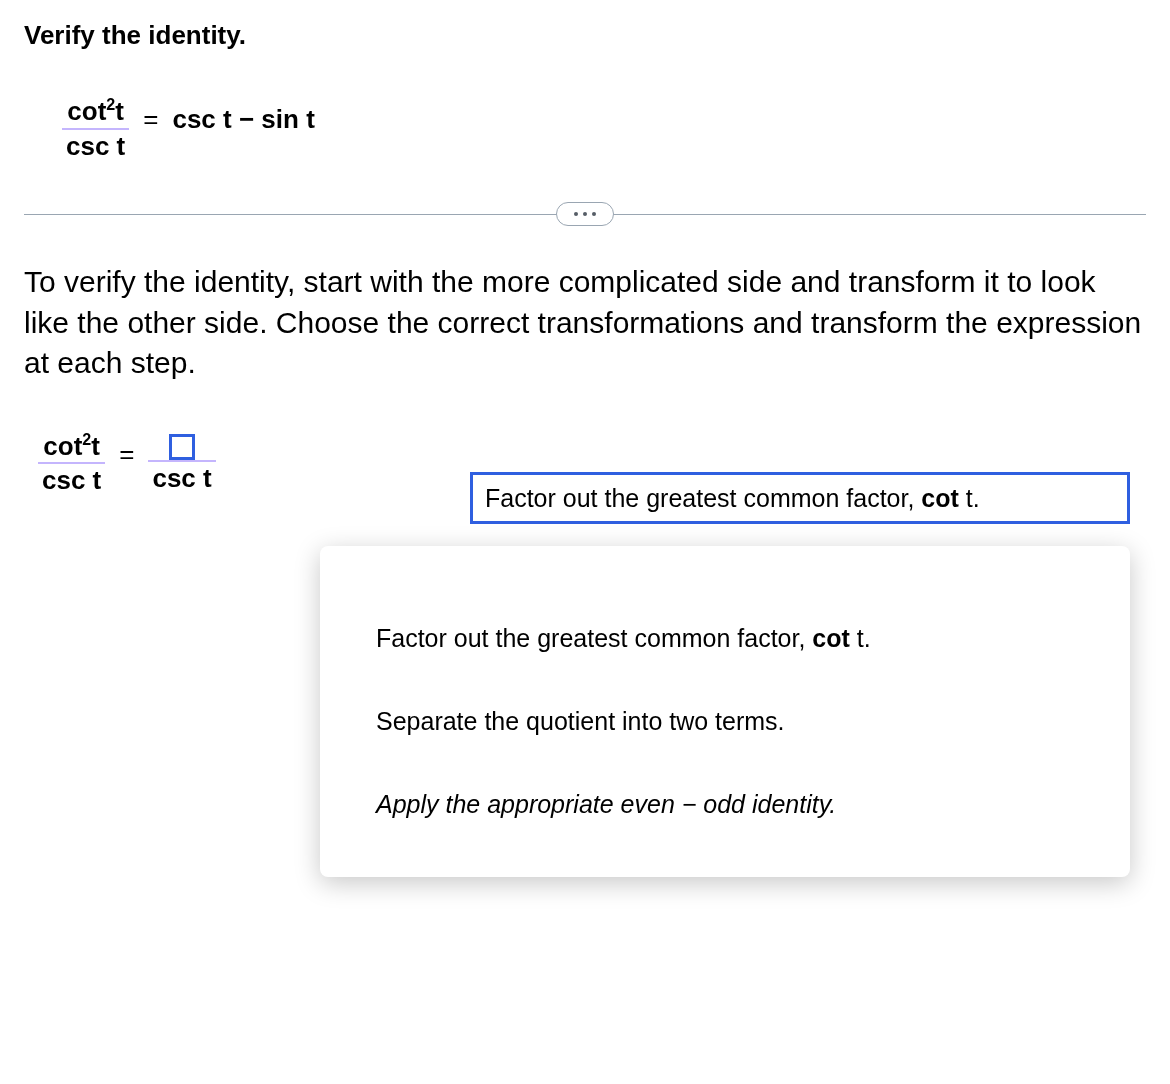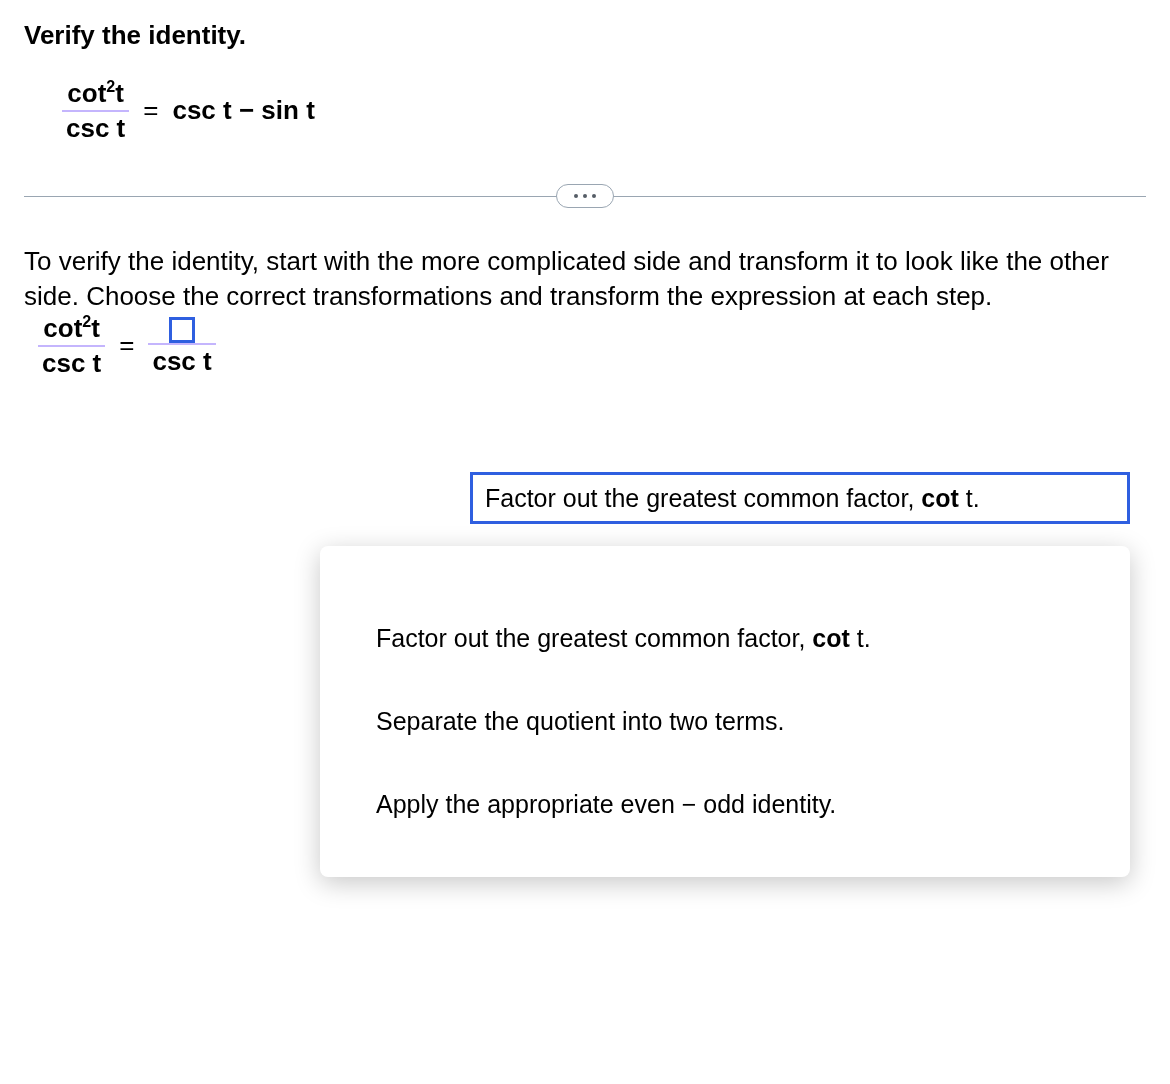--- a/index.html
+++ b/index.html
@@ -27,21 +27,21 @@
     font-weight: 700;
     font-size: 26px;
     margin-bottom: 40px;
   }
   .frac {
     display: inline-flex;
     flex-direction: column;
     align-items: center;
     line-height: 1.1;
   }
-  .frac .num { padding: 0 4px 2px 4px; }
+  .frac .num { padding: 0 4px 2px 4px; margin-top: 18px; }
   .frac .den { border-top: 2px solid #c4b5fd; padding: 2px 4px 0 4px; }
   sup { font-size: 0.62em; vertical-align: super; line-height: 0; }
   .eq-sign { font-weight: 400; padding: 0 4px; }
   .rhs { font-weight: 700; }
 
   .divider-wrap {
     position: relative;
     height: 28px;
     margin: 10px 0 34px 0;
   }
@@ -63,22 +63,23 @@
     justify-content: center;
     gap: 5px;
   }
   .divider-pill .dot {
     width: 4px; height: 4px;
     border-radius: 50%;
     background: #555d66;
   }
 
   .instructions {
-    font-size: 26px;
+    font-size: 30px;
     line-height: 1.35;
+    margin-bottom: 30px;
   }
 
   .step-row {
     display: flex;
     align-items: flex-start;
     gap: 12px;
     margin-left: 14px;
   }
   .step-left {
     display: flex;
@@ -121,21 +122,21 @@
     border-radius: 8px;
     box-shadow: 0 6px 26px rgba(0,0,0,0.22);
     padding: 64px 56px 44px 56px;
     box-sizing: border-box;
   }
   .dropdown-panel .option {
     font-size: 25px;
     padding: 14px 0;
     margin-bottom: 26px;
   }
-  .dropdown-panel .option:last-child { margin-bottom: 0; }
+  .dropdown-panel .option:last-child { margin-bottom: 0; font-style: italic; }
   .dropdown-panel .option b { font-weight: 700; }
 
   .nowrap { white-space: nowrap; }
   .page-rel { position: relative; min-height: 1084px; }
 </style>
 </head>
 <body>
 
 <div class="page page-rel">
 

